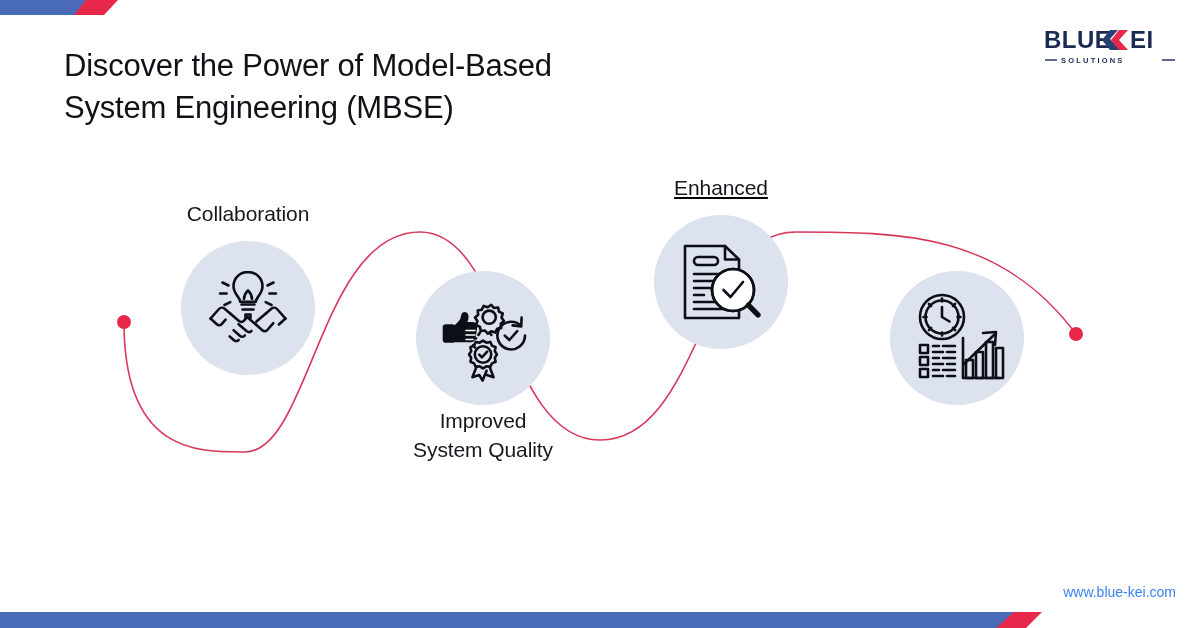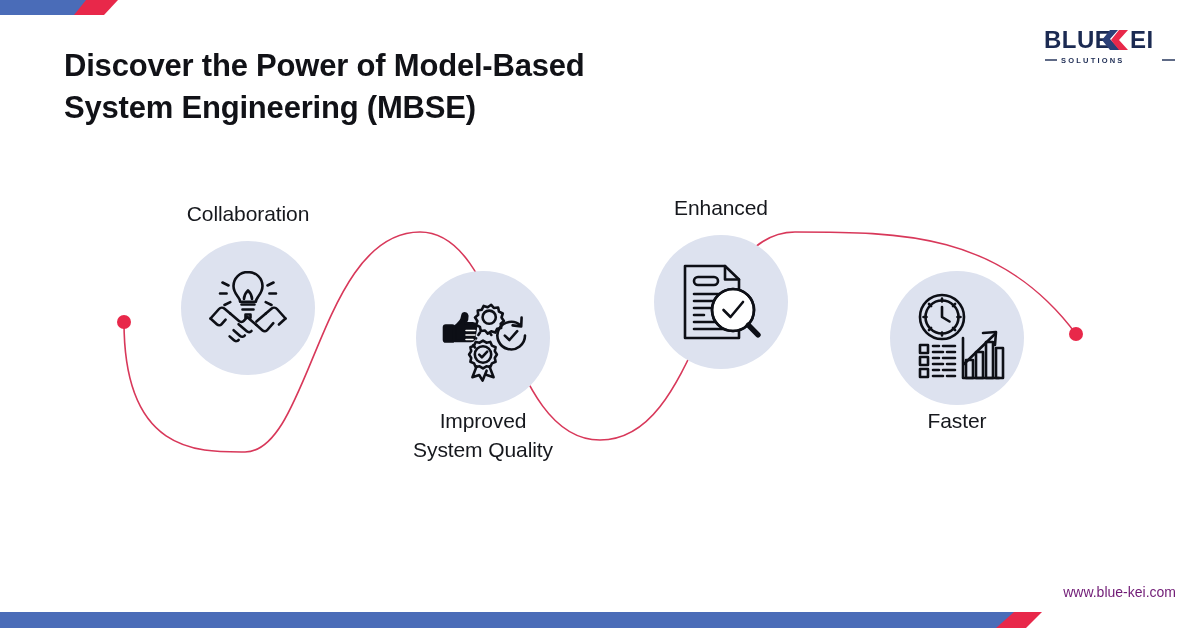--- a/index.html
+++ b/index.html
@@ -17,21 +17,21 @@
 
   
   .bottom-ribbon { position:absolute; left:0; bottom:0; width:1200px; height:22px; }
 
   
   .logo { position:absolute; right:24px; top:24px; width:132px; height:44px; }
 
   
   .headline {
     position:absolute; left:64px; top:45px; width:660px;
-    font-size:31px; font-weight:bold; line-height:1.34;
+    font-size:31px; font-weight:normal; line-height:1.34;
     color:#111217; letter-spacing:-0.2px;
   }
 
   
   .wave-layer { position:absolute; left:0; top:0; width:1200px; height:628px; pointer-events:none; }
 
   
   .node { position:absolute; width:240px; text-align:center; }
   .node .circle {
     width:134px; height:134px; border-radius:50%;
@@ -42,27 +42,27 @@
   .node .caption {
     font-size:21px; line-height:1.36; color:#16181d; font-weight:normal;
     letter-spacing:-0.1px;
   }
   .node.above .caption { margin-bottom:12px; }
   .node.below .caption { margin-top:2px; }
 
   
   #node-0 { left:128px; top:200px;text-align:center; }
   #node-1 { left:363px; top:271px; }
-  #node-2 { left:601px; top:194px; }
+  #node-2 { left:601px; top:174px;text-decoration:underline; }
   #node-3 { left:837px; top:271px; }
 
   
   .website {
     position:absolute; right:24px; bottom:28px;
-    font-size:14px; color:#701a75;
+    font-size:14px; color:#3b82f6;
   }
 </style>
 </head>
 <body>
 
 <div class="stage">
 
   <svg class="top-ribbon" viewBox="0 0 130 15">
     <polygon points="0,0 100,0 88,15 0,15" fill="#4a6cb8"></polygon>
     <polygon points="86,0 118,0 104,15 74,15" fill="#e8284a"></polygon>
@@ -201,21 +201,20 @@
         <rect x="57" y="70" width="7" height="18"></rect>
         <rect x="67" y="62" width="7" height="26"></rect>
         <rect x="77" y="52" width="7" height="36"></rect>
         <rect x="87" y="58" width="7" height="30"></rect>
 
         <path d="M55 74L86 44"></path>
         <polyline points="74,43 87,42 86,55"></polyline>
       </svg>
     </div>
     <div class="caption">
-      <div>Faster</div>
     </div>
   </div>
 
   <svg class="bottom-ribbon" viewBox="0 0 1200 22" preserveAspectRatio="none">
     <polygon points="0,6 1030,6 1016,22 0,22" fill="#4a6cb8"></polygon>
     <polygon points="1014,6 1042,6 1026,22 996,22" fill="#e8284a"></polygon>
   </svg>
 
   <div class="website">www.blue-kei.com</div>
 

